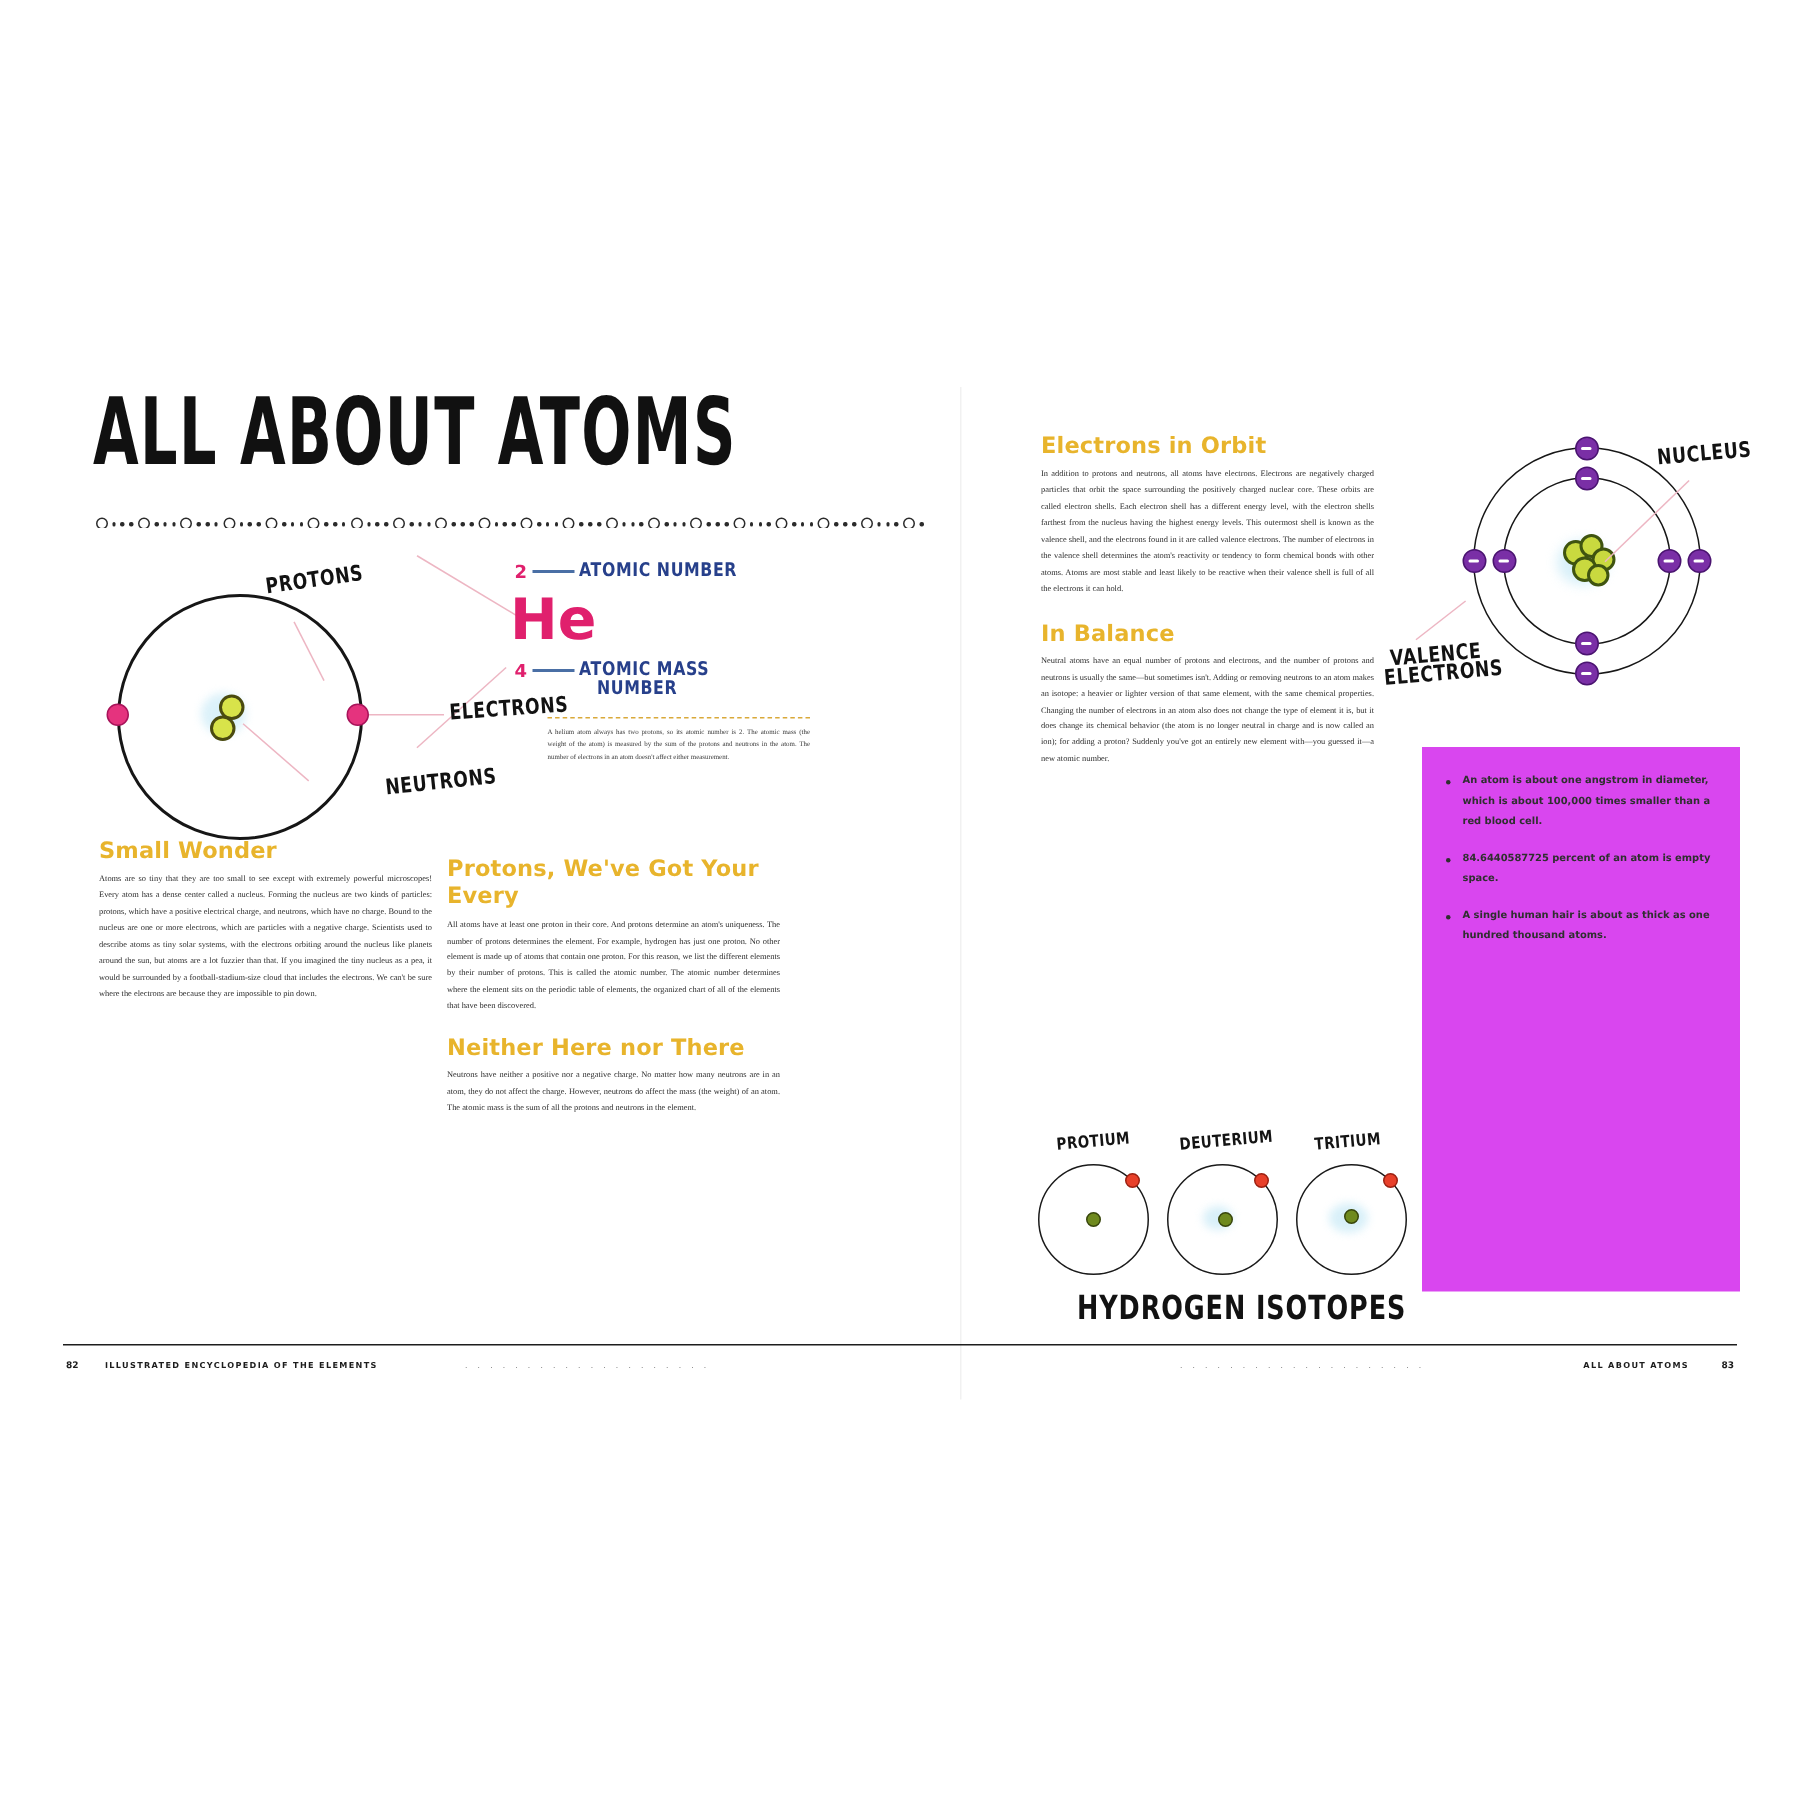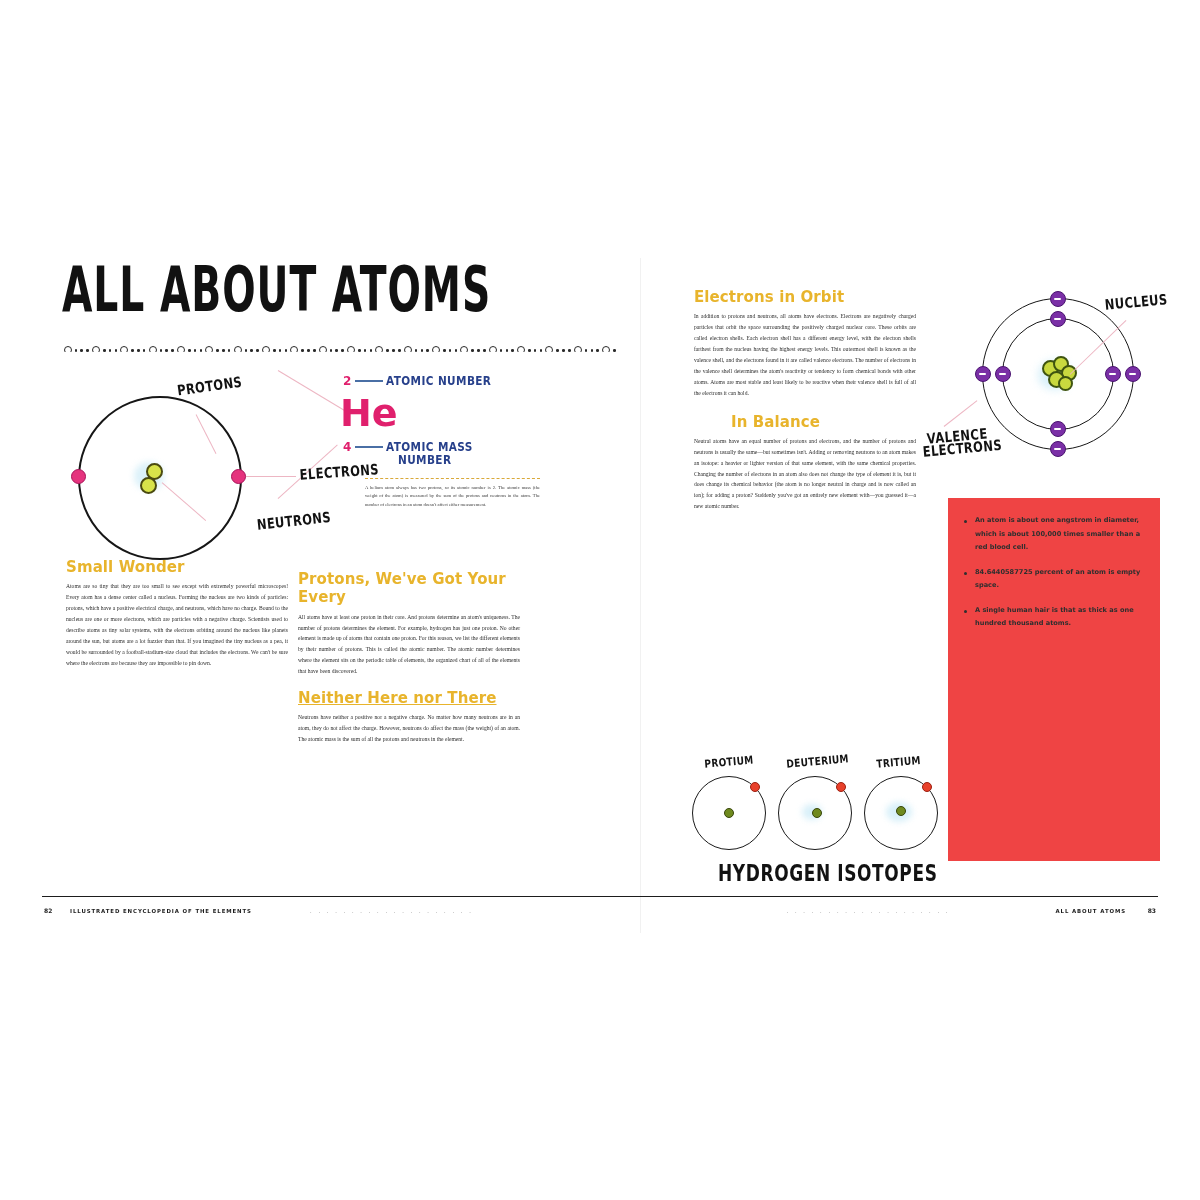--- a/index.html
+++ b/index.html
@@ -65,21 +65,21 @@
   #orb-out{position:absolute;left:52px;top:18px;width:150px;height:150px;border:1.7px solid #171717;border-radius:50%;}
   #orb-in{position:absolute;left:72px;top:38px;width:110px;height:110px;border:1.7px solid #171717;border-radius:50%;}
   .e-pur{position:absolute;width:14px;height:14px;border-radius:50%;background:#7a2fa6;border:1.7px solid #4a1470;}
   .e-pur:after{content:"";position:absolute;left:3px;top:5.5px;width:7px;height:2.2px;background:#fff;border-radius:1px;}
   #nuc-blob{position:absolute;left:110px;top:76px;width:36px;height:34px;}
   #nuc-blob .g{position:absolute;border-radius:50%;background:#c9d93f;border:2.4px solid #3f5410;}
   #nuc-halo{position:absolute;left:108px;top:80px;width:34px;height:30px;border-radius:50%;background:#bfe6f5;opacity:.6;filter:blur(4px);}
 
   
   #factbox{position:absolute;left:908px;top:240px;width:212px;height:363px;
-           background:#ef4444;padding:16px 16px 10px 14px;box-sizing:border-box;}
+           background:#d946ef;padding:16px 16px 10px 14px;box-sizing:border-box;}
   #factbox ul{margin:0;padding:0 0 0 13px;list-style:none;}
   #factbox li{position:relative;font-family:"DejaVu Sans",sans-serif;font-weight:bold;
               font-size:6.6px;line-height:2.05;color:#2f2f2f;margin-bottom:11px;}
   #factbox li:before{content:"";position:absolute;left:-11px;top:6px;width:3.2px;height:3.2px;
                      background:#2f2f2f;border-radius:50%;}
 
   
   #iso-wrap{position:absolute;left:650px;top:490px;width:250px;height:145px;}
   .iso-c{position:absolute;width:72px;height:72px;border:1.6px solid #1a1a1a;border-radius:50%;top:28px;}
   .iso-lab{position:absolute;font-family:"DejaVu Sans",sans-serif;font-weight:bold;font-size:9px;
@@ -152,32 +152,32 @@
       <div class="body">
         <p>Atoms are so tiny that they are too small to see except with extremely powerful microscopes! Every atom has a dense center called a nucleus. Forming the nucleus are two kinds of particles: protons, which have a positive electrical charge, and neutrons, which have no charge. Bound to the nucleus are one or more electrons, which are particles with a negative charge. Scientists used to describe atoms as tiny solar systems, with the electrons orbiting around the nucleus like planets around the sun, but atoms are a lot fuzzier than that. If you imagined the tiny nucleus as a pea, it would be surrounded by a football-stadium-size cloud that includes the electrons. We can't be sure where the electrons are because they are impossible to pin down.</p>
       </div>
     </div>
 
     <div id="col2">
       <h3 class="sec-h">Protons, We've Got Your Every</h3>
       <div class="body">
         <p>All atoms have at least one proton in their core. And protons determine an atom's uniqueness. The number of protons determines the element. For example, hydrogen has just one proton. No other element is made up of atoms that contain one proton. For this reason, we list the different elements by their number of protons. This is called the atomic number. The atomic number determines where the element sits on the periodic table of elements, the organized chart of all of the elements that have been discovered.</p>
       </div>
-      <h3 class="sec-h" style="margin-top:12px;text-decoration:underline;">Neither Here nor There</h3>
+      <h3 class="sec-h" style="margin-top:12px;">Neither Here nor There</h3>
       <div class="body">
         <p>Neutrons have neither a positive nor a negative charge. No matter how many neutrons are in an atom, they do not affect the charge. However, neutrons do affect the mass (the weight) of an atom. The atomic mass is the sum of all the protons and neutrons in the element.</p>
       </div>
     </div>
 
     <div id="col3">
       <h3 class="sec-h">Electrons in Orbit</h3>
       <div class="body">
         <p>In addition to protons and neutrons, all atoms have electrons. Electrons are negatively charged particles that orbit the space surrounding the positively charged nuclear core. These orbits are called electron shells. Each electron shell has a different energy level, with the electron shells farthest from the nucleus having the highest energy levels. This outermost shell is known as the valence shell, and the electrons found in it are called valence electrons. The number of electrons in the valence shell determines the atom's reactivity or tendency to form chemical bonds with other atoms. Atoms are most stable and least likely to be reactive when their valence shell is full of all the electrons it can hold.</p>
       </div>
-      <h3 class="sec-h" style="margin-top:14px;margin-left:37px;">In Balance</h3>
+      <h3 class="sec-h" style="margin-top:14px;">In Balance</h3>
       <div class="body">
         <p>Neutral atoms have an equal number of protons and electrons, and the number of protons and neutrons is usually the same—but sometimes isn't. Adding or removing neutrons to an atom makes an isotope: a heavier or lighter version of that same element, with the same chemical properties. Changing the number of electrons in an atom also does not change the type of element it is, but it does change its chemical behavior (the atom is no longer neutral in charge and is now called an ion); for adding a proton? Suddenly you've got an entirely new element with—you guessed it—a new atomic number.</p>
       </div>
     </div>
 
     <div id="atom-wrap">
       <div id="orb-out"></div>
       <div id="orb-in"></div>
 
       <div id="nuc-halo"></div>
@@ -204,21 +204,21 @@
 
       <div class="hand" style="left:174px;top:16px;transform:rotate(-5deg) scaleY(1.25);">NUCLEUS</div>
       <div class="hand" style="left:-4px;top:150px;transform:rotate(-5deg) scaleY(1.25);">VALENCE</div>
       <div class="hand" style="left:-8px;top:163px;transform:rotate(-5deg) scaleY(1.25);">ELECTRONS</div>
     </div>
 
     <div id="factbox">
       <ul>
         <li>An atom is about one angstrom in diameter, which is about 100,000 times smaller than a red blood cell.</li>
         <li>84.6440587725 percent of an atom is empty space.</li>
-        <li>A single human hair is that as thick as one hundred thousand atoms.</li>
+        <li>A single human hair is about as thick as one hundred thousand atoms.</li>
       </ul>
     </div>
 
     <div id="iso-wrap">
 
       <div class="iso-c" style="left:2px;"></div>
       <div class="iso-lab" style="left:14px;top:10px;transform:rotate(-5deg) scaleY(1.22);">PROTIUM</div>
       <div class="iso-e" style="left:60px;top:34px;"></div>
       <div class="iso-p" style="left:34px;top:60px;"></div>
 

